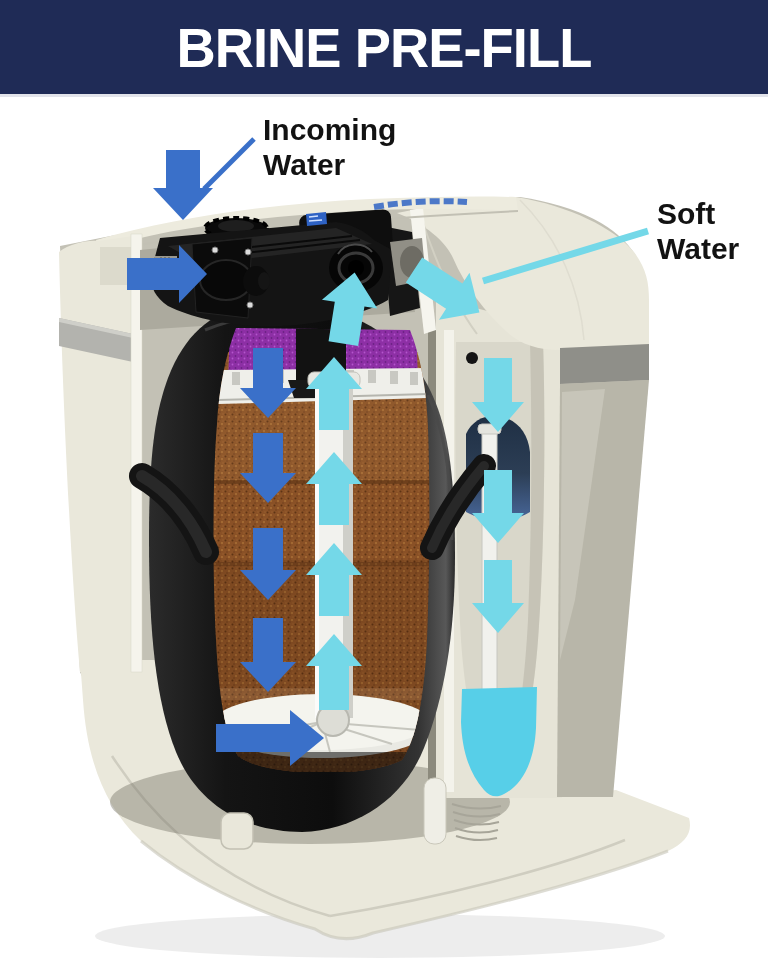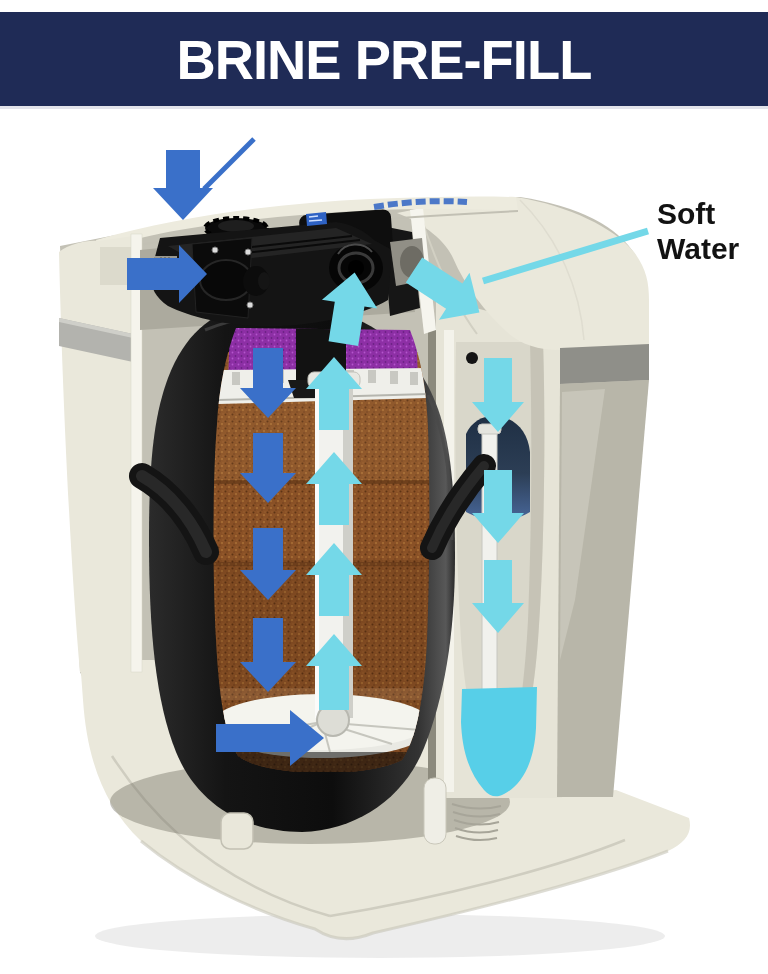--- a/index.html
+++ b/index.html
@@ -4,21 +4,21 @@
 <style>
   html,body { margin:0; padding:0; }
   body {
     width:768px; height:974px; background:#ffffff; position:relative;
     overflow:hidden; font-family:"Liberation Sans", sans-serif;
   }
   .header {
     position:absolute; top:0; left:0; width:768px; height:97px;
     background:var(--header_bg,#1f2b56);
     display:flex; align-items:center; justify-content:center;
-    border-bottom:3px solid #e2e3ea; box-sizing:border-box;margin-top:12px;
+    border-bottom:3px solid #e2e3ea; box-sizing:border-box;
   }
   .header h1 {
     margin:0; color:var(--header_text,#fff); font-size:56px; font-weight:800;
     letter-spacing:-1px; transform:scaleX(.97); white-space:nowrap;
   }
   .stage { position:absolute; top:0; left:0; width:768px; height:974px; }
   svg.illust { position:absolute; top:0; left:0; }
   .flabel {
     position:absolute; z-index:5; color:var(--label_text,#111);
     font-weight:bold; font-size:30px; line-height:35px;
@@ -241,18 +241,19 @@
       <path d="M0,-15 L48,-15 L48,-28 L78,0 L48,28 L48,15 L0,15 Z" transform="translate(414,270) rotate(33)"></path>
       <path d="M484,358 L512,358 L512,402 L524,402 L498,432 L472,402 L484,402 Z"></path>
       <path d="M484,470 L512,470 L512,513 L524,513 L498,543 L472,513 L484,513 Z"></path>
       <path d="M484,560 L512,560 L512,603 L524,603 L498,633 L472,603 L484,603 Z"></path>
     </g>
 
     <line x1="254" y1="139" x2="204" y2="189" style="stroke:var(--incoming_arrow_blue,#3A70C9)" stroke-width="5"></line>
     <line x1="648" y1="231" x2="483" y2="281" style="stroke:var(--soft_water_cyan,#74D8E8)" stroke-width="7"></line>
   </svg>
 
+  <div class="flabel incoming">Incoming Water</div>
   <div class="flabel soft">Soft Water</div>
 
   <div class="header">
     <h1>BRINE PRE-FILL</h1>
   </div>
 </div>
 
 </body></html>

